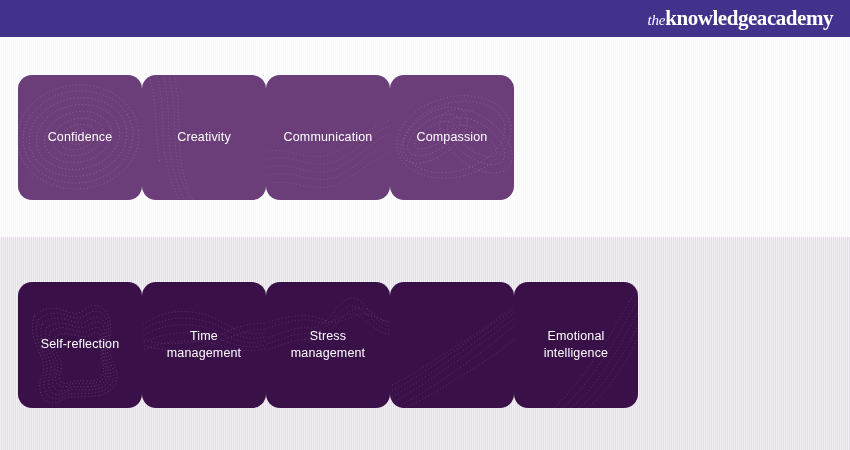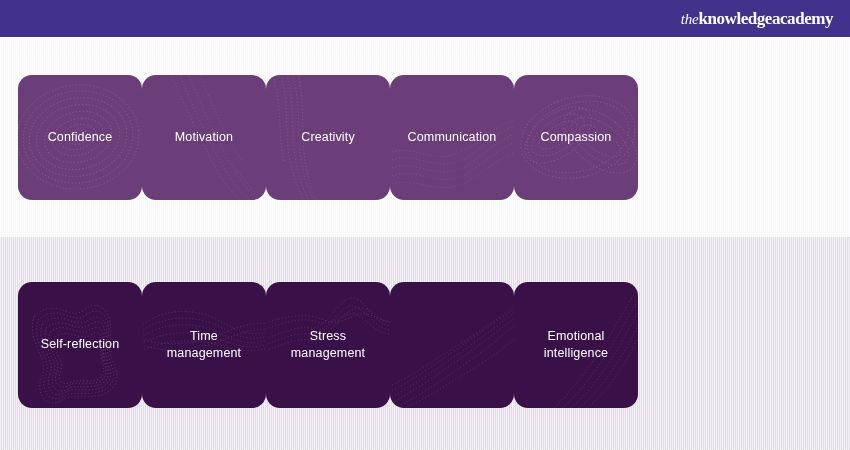--- a/index.html
+++ b/index.html
@@ -41,21 +41,21 @@
     display: flex;
     align-items: baseline;
   }
   .logo-the {
     font-style: italic;
     font-size: 15px;
     letter-spacing: -0.2px;
   }
   .logo-main {
     font-weight: bold;
-    font-size: 17px;
+    font-size: 21px;
     letter-spacing: -0.45px;
   }
 
   
   .band-top {
     position: absolute;
     top: 37px; left: 0;
     width: 850px;
     height: 200px;
     background: #FCFBFD;
@@ -158,34 +158,20 @@
             <ellipse cx="60" cy="62" rx="49" ry="39" transform="rotate(-10 60 62)"></ellipse>
             <ellipse cx="60" cy="62" rx="55" ry="46" transform="rotate(-8 60 62)"></ellipse>
             <ellipse cx="60" cy="62" rx="61" ry="52" transform="rotate(-6 60 62)"></ellipse>
           </g>
         </svg>
       </div>
       <div class="card-label">Confidence</div>
     </div>
 
 
-    <div class="card card-light">
-      <div class="card-art">
-        <svg width="124" height="125" viewBox="0 0 124 125" aria-hidden="true">
-          <g fill="none" stroke="#C9A8D4" stroke-opacity="0.30" stroke-width="0.7" stroke-dasharray="1 2.6">
-            <path d="M36 -4 C 52 34, 66 66, 86 100 C 96 116, 108 126, 118 132"></path>
-            <path d="M44 -6 C 60 32, 74 64, 94 98 C 104 114, 114 124, 124 130"></path>
-            <path d="M28 -2 C 46 36, 60 70, 80 104 C 90 118, 100 128, 110 134"></path>
-            <path d="M58 0 C 70 30, 82 58, 100 86"></path>
-            <path d="M96 96 C 106 110, 114 120, 122 126"></path>
-          </g>
-        </svg>
-      </div>
-      <div class="card-label">Motivation</div>
-    </div>
 
     <div class="card card-light">
       <div class="card-art">
         <svg width="124" height="125" viewBox="0 0 124 125" aria-hidden="true">
           <g fill="none" stroke="#C9A8D4" stroke-opacity="0.36" stroke-width="0.7" stroke-dasharray="1.1 2.3">
             <path d="M14 -4 C 24 30, 18 56, 24 86 C 28 106, 34 118, 40 130"></path>
             <path d="M20 -4 C 30 32, 24 58, 30 88 C 34 108, 40 120, 46 132"></path>
             <path d="M26 -4 C 36 34, 30 60, 36 90 C 40 110, 46 122, 52 132"></path>
             <path d="M32 0 C 40 34, 34 60, 40 92 C 44 112, 48 122, 54 130"></path>
             <path d="M8 4 C 16 34, 12 58, 18 88"></path>

